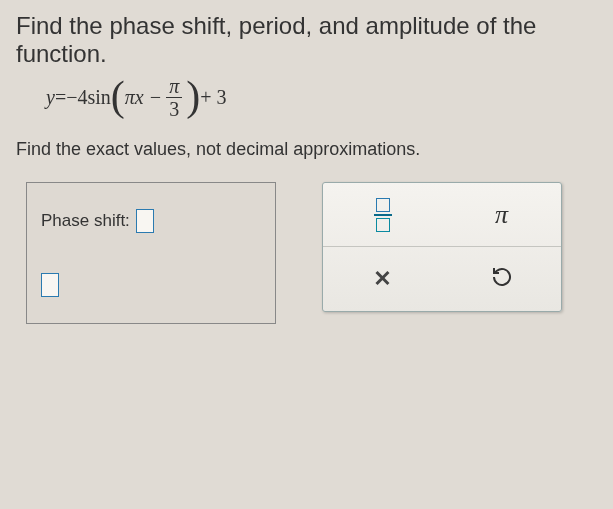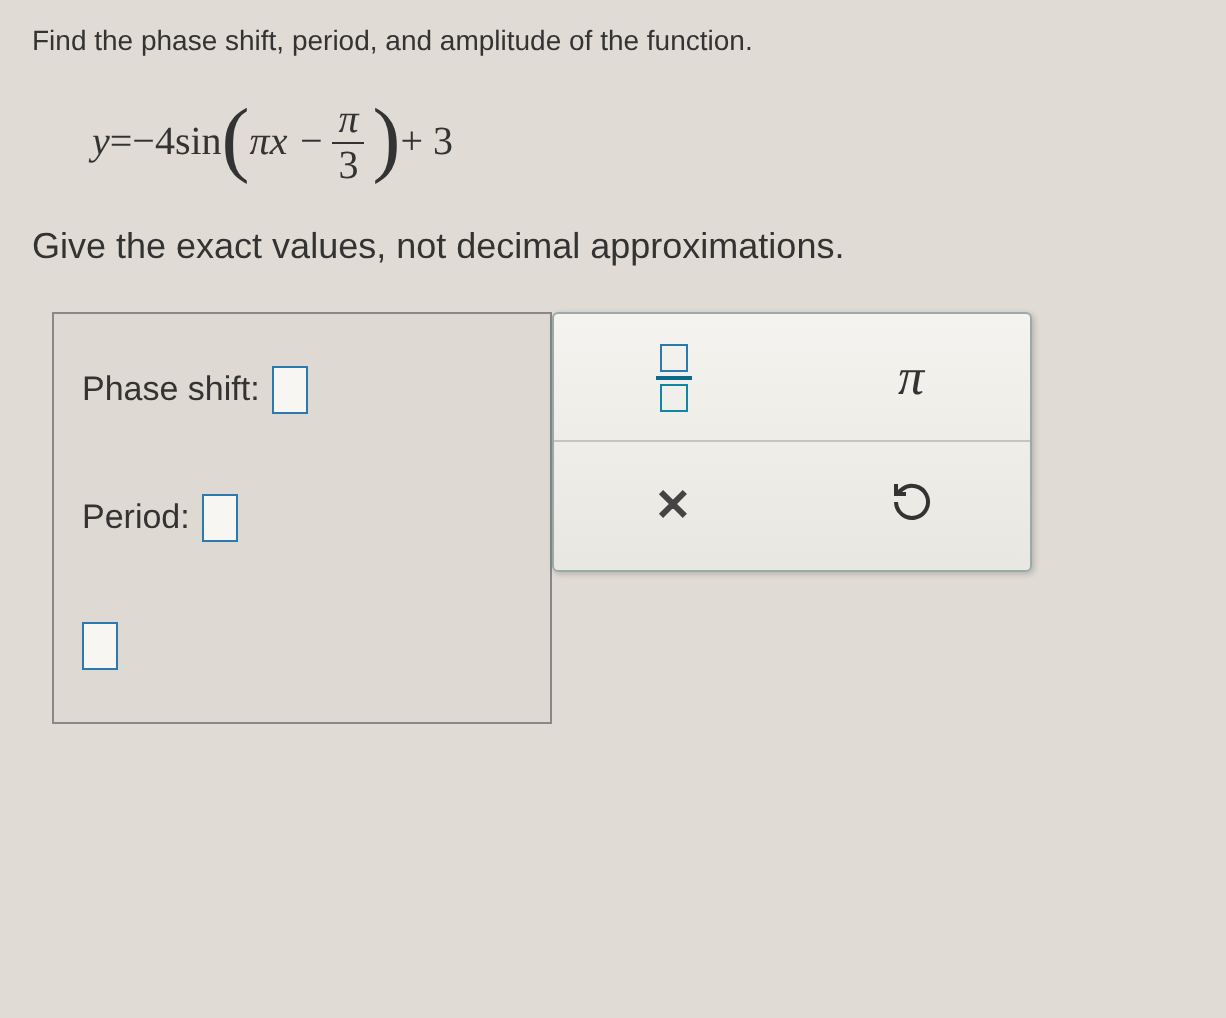--- a/index.html
+++ b/index.html
@@ -9,22 +9,22 @@
     }
     body {
       font-family: Arial, sans-serif;
       background: #e0dbd4;
       width: 613px;
       height: 509px;
       padding: 12px 16px;
       color: #333;
     }
     .prompt-line {
-      font-size: 14px;
-      margin-bottom: 22px;
+      font-size: 24px;
+      margin-bottom: 8px;
       color: #333;
     }
     .equation {
       font-family: 'Times New Roman', serif;
       font-size: 20px;
       margin-left: 30px;
       margin-bottom: 20px;
       font-style: italic;
       display: flex;
       align-items: center;
@@ -56,20 +56,21 @@
       border-top: 1px solid #333;
       padding: 1px 3px 0 3px;
     }
     .instruction {
       font-size: 18px;
       margin-bottom: 22px;
       color: #333;
     }
     .content-row {
       display: flex;
+      gap: 46px;
       align-items: flex-start;
       padding-left: 10px;
     }
     .answer-box {
       border: 1px solid #888;
       background: #ded9d2;
       width: 250px;
       padding: 26px 14px 22px 14px;
     }
     .answer-row {
@@ -162,31 +163,27 @@
   <span class="paren">(</span>
   <span>πx − </span>
   <span class="frac">
     <span class="num">π</span>
     <span class="den upright">3</span>
   </span>
   <span class="paren">)</span>
   <span class="upright"> + 3</span>
 </div>
 
-<div class="instruction">Give the exact values, not decimal approximations.</div>
+<div class="instruction">Find the exact values, not decimal approximations.</div>
 
 <div class="content-row">
 
   <div class="answer-box">
     <div class="answer-row">
       <span class="answer-label">Phase shift:</span>
-      <span class="input-slot"></span>
-    </div>
-    <div class="answer-row">
-      <span class="answer-label">Period:</span>
       <span class="input-slot"></span>
     </div>
     <div class="answer-row">
       <span class="input-slot"></span>
     </div>
   </div>
 
   <div class="tool-panel">
     <div class="tool-row">
       <div class="tool-cell">

